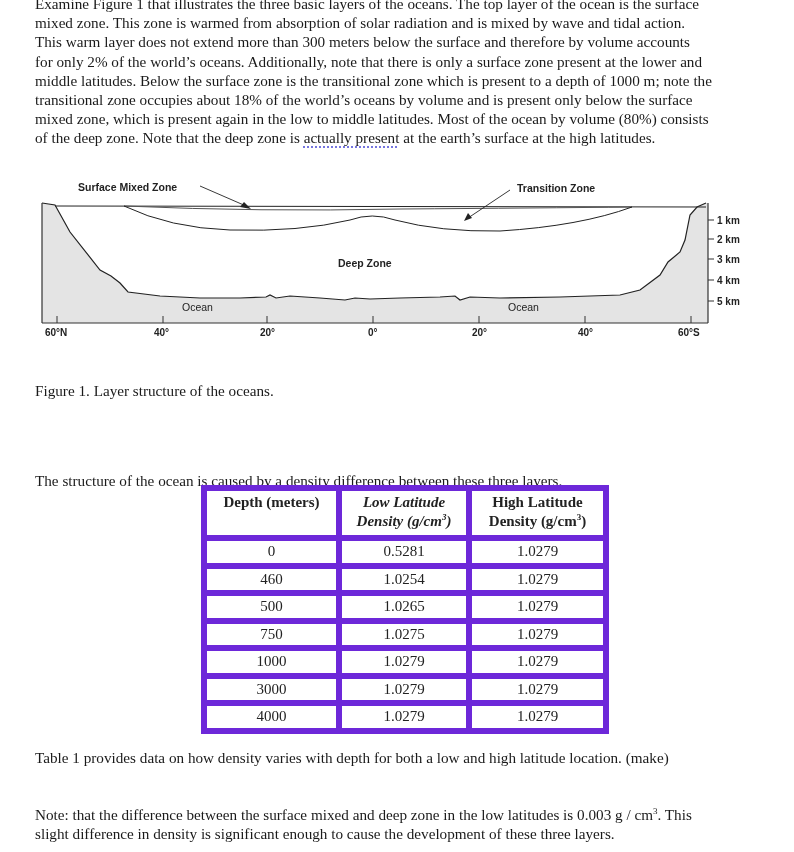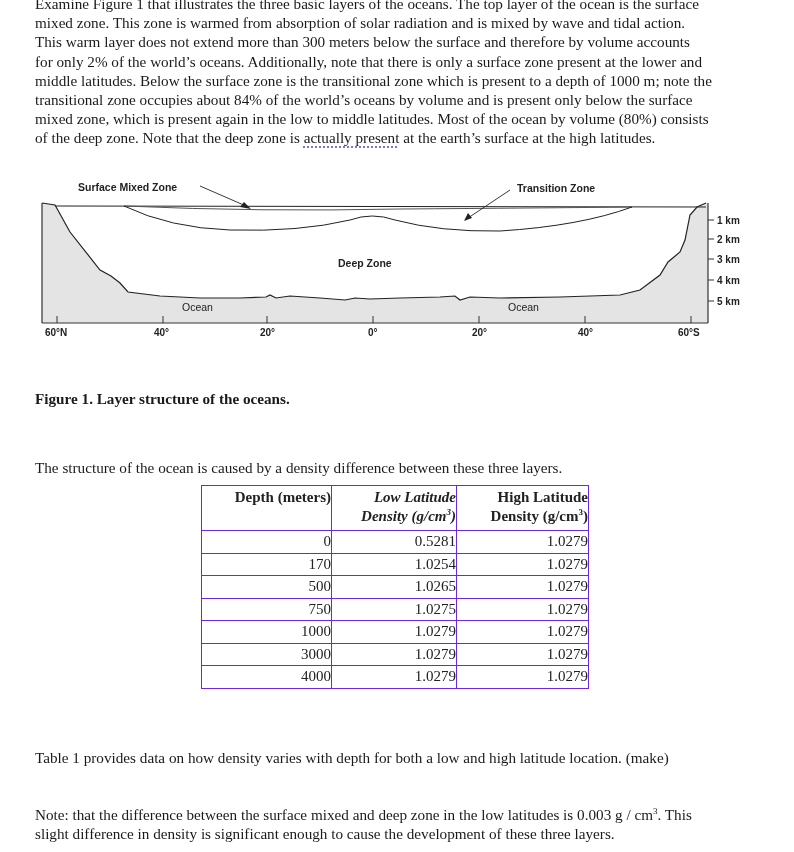--- a/index.html
+++ b/index.html
@@ -2,44 +2,44 @@
 <html><head>
 <meta charset="utf-8">
 <style>
   html, body { margin:0; padding:0; background:#ffffff; }
   body { width:794px; height:852px; position:relative; overflow:hidden;
          font-family:"Liberation Serif", "DejaVu Serif", serif; color:#1a1a1a; }
   .para { position:absolute; left:35px; width:730px; font-size:15.2px; line-height:19.2px; }
   .para .line { display:block; white-space:nowrap; }
   .squiggle { text-decoration: underline dotted #4b4bd6; text-underline-offset:3px; }
   #intro { top:-6px; }
-  #caption { top:389px;font-weight:bold; }
-  #density-sentence { top:458px; }
+  #caption { top:381px; }
+  #density-sentence { top:471px; }
   #table-note { top:748px; }
   #final-note { top:805px; }
   sup { font-size:9px; vertical-align:super; line-height:0; }
   svg text { font-family:"Liberation Sans", "DejaVu Sans", sans-serif; font-weight:bold; fill:#222; }
   #figure { position:absolute; left:0; top:170px; width:794px; height:180px; }
   table#density-table { position:absolute; left:201px; top:485px; border-collapse:collapse;
          font-family:"Liberation Serif", "DejaVu Serif", serif; font-size:15px; color:#222; }
-  #density-table th, #density-table td { border:1px solid #6d28d9; text-align:right; padding:0; }
+  #density-table th, #density-table td { border:6px solid #6d28d9; text-align:center; padding:0; }
   #density-table th { font-weight:bold; line-height:19px; height:42px; vertical-align:top; padding-top:2px; }
   #density-table td { height:21.5px; line-height:21px; }
   .c1 { width:129px; } .c2 { width:124px;font-style:italic; } .c3 { width:131px;margin-top:12px; }
 </style>
 </head>
 <body>
 
 <div id="intro" class="para">
   <span class="line">Examine Figure 1 that illustrates the three basic layers of the oceans. The top layer of the ocean is the surface</span>
   <span class="line">mixed zone. This zone is warmed from absorption of solar radiation and is mixed by wave and tidal action.</span>
   <span class="line">This warm layer does not extend more than 300 meters below the surface and therefore by volume accounts</span>
   <span class="line">for only 2% of the world’s oceans. Additionally, note that there is only a surface zone present at the lower and</span>
   <span class="line">middle latitudes. Below the surface zone is the transitional zone which is present to a depth of 1000 m; note the</span>
-  <span class="line">transitional zone occupies about 84% of the world’s oceans by volume and is present only below the surface</span>
+  <span class="line">transitional zone occupies about 18% of the world’s oceans by volume and is present only below the surface</span>
   <span class="line">mixed zone, which is present again in the low to middle latitudes. Most of the ocean by volume (80%) consists</span>
   <span class="line"><span>of the deep zone. Note that the deep zone is </span><span class="squiggle">actually present</span><span> at the earth’s surface at the high latitudes.</span></span>
 </div>
 
 <svg id="figure" viewBox="0 170 794 180" width="794" height="180">
 
   <path fill="#e4e4e4" stroke="none" d="M42,203 L55,205 L70,232 L100,270 L111,276 L120,283 L128,292 L160,296 L200,298 L240,298 L266,297 L270,295 L276,298 L290,296 L320,298 L345,300 L355,298 L370,299 L400,298 L440,297 L455,296 L460,300 L470,297 L500,298 L560,297 L620,295 L640,290 L660,275 L668,262 L680,252 L685,240 L690,215 L697,207 L706,203 L708,203 L708,323 L42,323 Z"></path>
 
   <path fill="none" stroke="#222" stroke-width="1.2" d="M42,203 L55,205 L70,232 L100,270 L111,276 L120,283 L128,292 L160,296 L200,298 L240,298 L266,297 L270,295 L276,298 L290,296 L320,298 L345,300 L355,298 L370,299 L400,298 L440,297 L455,296 L460,300 L470,297 L500,298 L560,297 L620,295 L640,290 L660,275 L668,262 L680,252 L685,240 L690,215 L697,207 L706,203"></path>
 
@@ -113,21 +113,21 @@
       </th>
     </tr>
   </thead>
   <tbody>
     <tr>
         <td>0</td>
         <td>0.5281</td>
         <td>1.0279</td>
       </tr>
     <tr>
-        <td>170</td>
+        <td>460</td>
         <td>1.0254</td>
         <td>1.0279</td>
       </tr>
     <tr>
         <td>500</td>
         <td>1.0265</td>
         <td>1.0279</td>
       </tr>
     <tr>
         <td>750</td>

